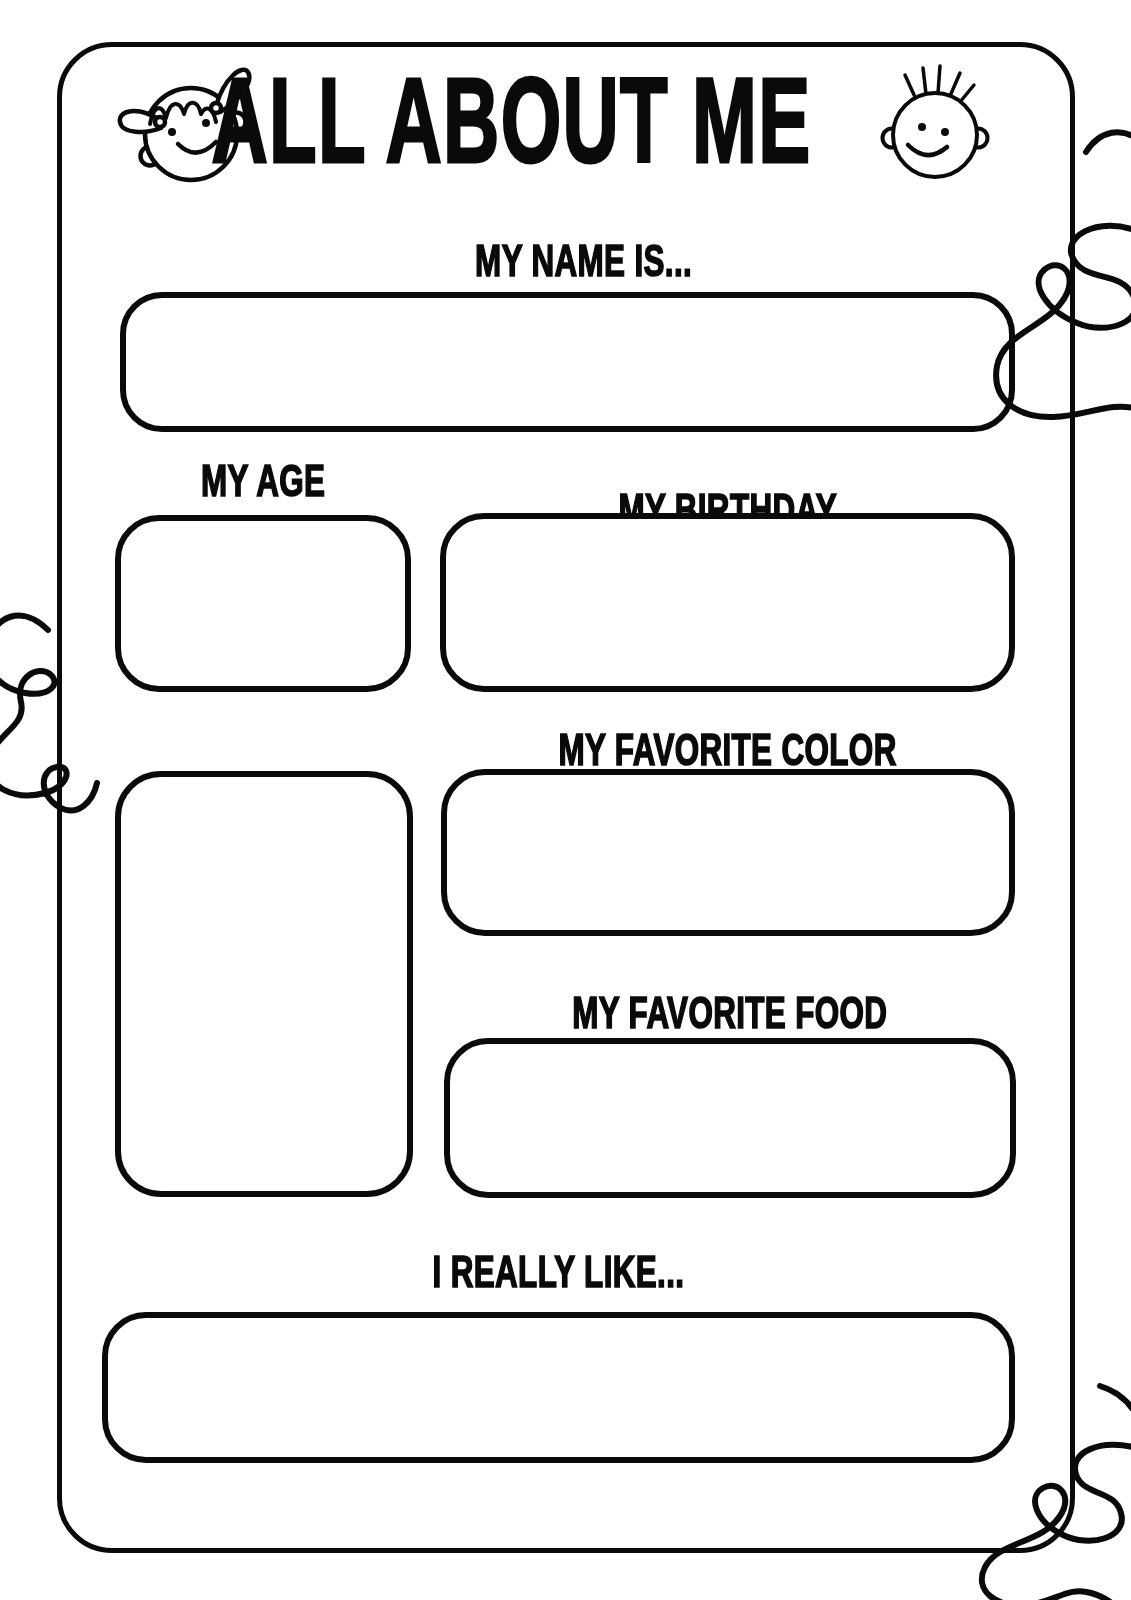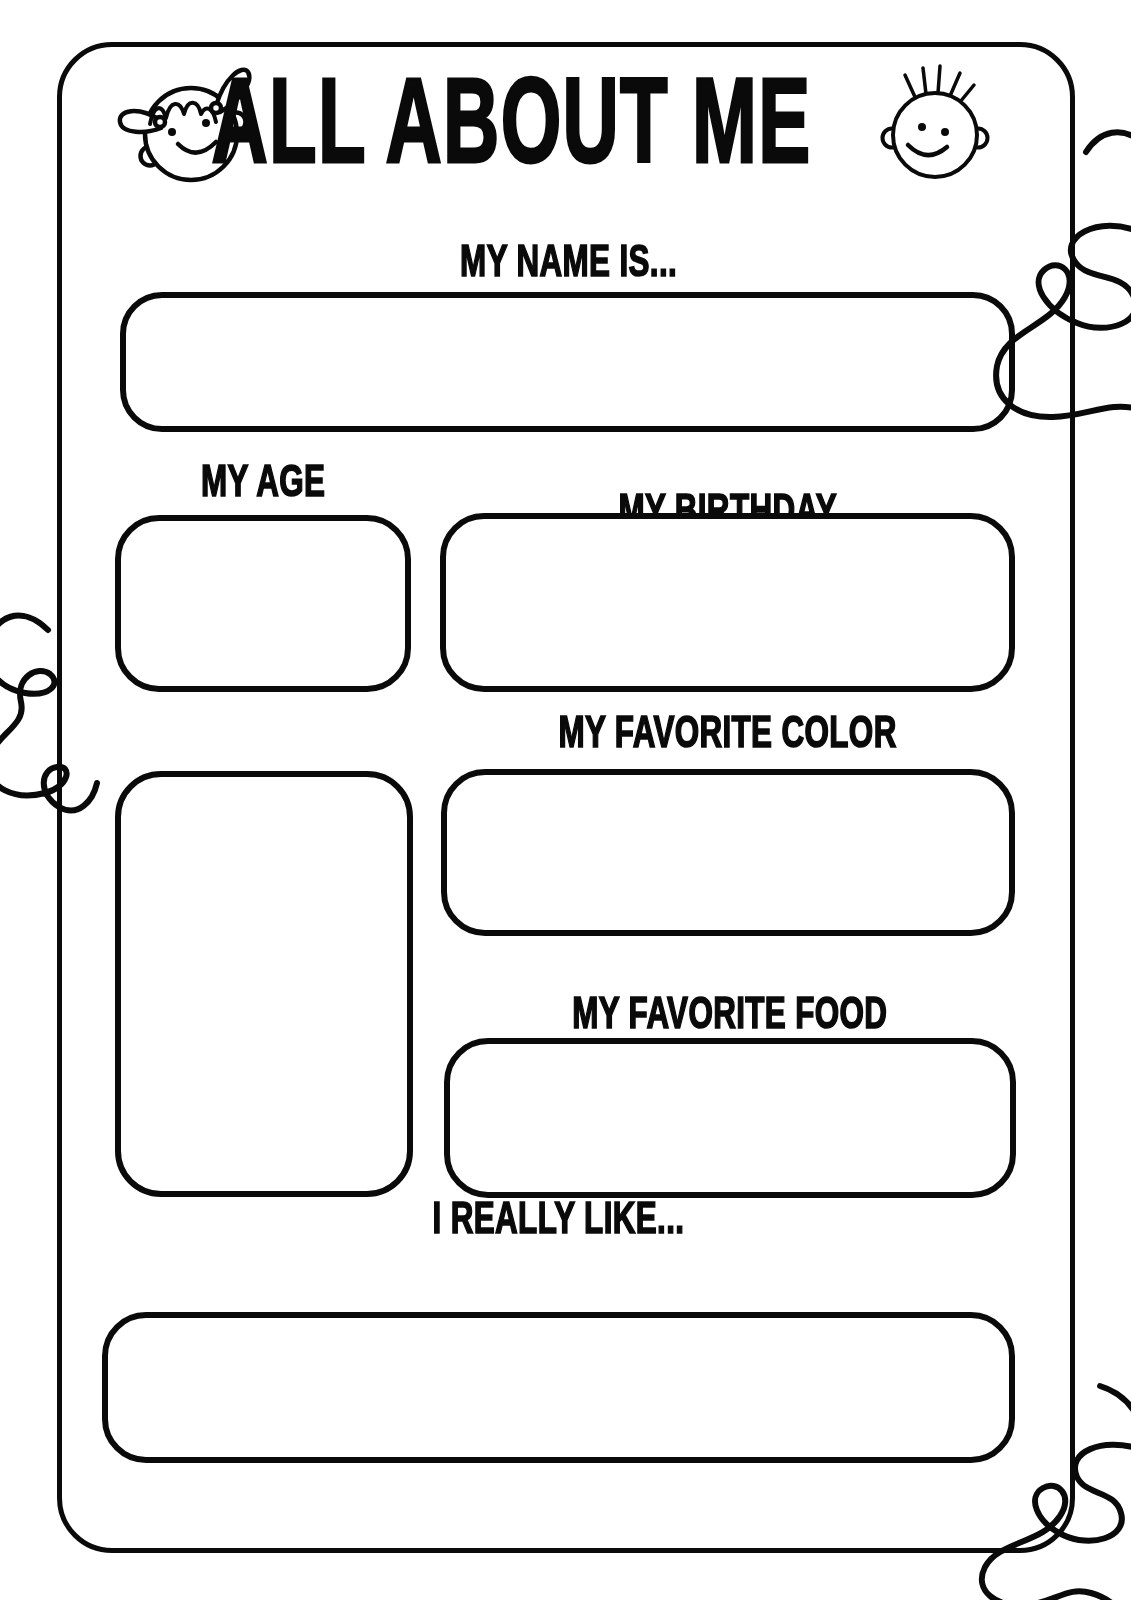--- a/index.html
+++ b/index.html
@@ -101,46 +101,46 @@
     </g>
     <circle cx="54" cy="64" r="4" fill="#0a0a0a"></circle>
     <circle cx="77" cy="69" r="4" fill="#0a0a0a"></circle>
     <path d="M 40 82 Q 59 101 79 84" fill="none" stroke="#0a0a0a" stroke-width="4.5" stroke-linecap="round"></path>
   </svg>
 
   <div class="label" style="left:57px; top:60px; width:848px;">
     <span class="title-cond">ALL ABOUT ME</span>
   </div>
 
-  <div class="label" style="left:121px; top:239px; width:895px;">
+  <div class="label" style="left:136px; top:239px; width:895px;">
     <span class="cond">MY NAME IS...</span>
   </div>
   <div class="fieldbox" style="left:120px; top:292px; width:895px; height:140px; border-radius:42px;"></div>
 
   <div class="label" style="left:115px; top:459px; width:296px;text-align:center;">
     <span class="cond">MY AGE</span>
   </div>
   <div class="label" style="left:440px; top:459px; width:575px;margin-top:29px;">
     <span class="cond">MY BIRTHDAY</span>
   </div>
   <div class="fieldbox" style="left:115px; top:515px; width:296px; height:177px;"></div>
   <div class="fieldbox" style="left:440px; top:513px; width:575px; height:179px;"></div>
 
-  <div class="label" style="left:441px; top:710px; width:574px;">
+  <div class="label" style="left:441px; top:728px; width:574px;">
     <span class="cond">MY FAVORITE COLOR</span>
   </div>
   <div class="fieldbox" style="left:115px; top:771px; width:298px; height:426px; border-radius:46px;"></div>
   <div class="fieldbox" style="left:441px; top:769px; width:574px; height:167px;"></div>
 
   <div class="label" style="left:444px; top:967px; width:572px;margin-top:24px;">
     <span class="cond">MY FAVORITE FOOD</span>
   </div>
   <div class="fieldbox" style="left:444px; top:1038px; width:572px; height:160px;"></div>
 
-  <div class="label" style="left:102px; top:1196px; width:913px;">
+  <div class="label" style="left:102px; top:1250px; width:913px;">
     <span class="cond">I REALLY LIKE...</span>
   </div>
   <div class="fieldbox" style="left:102px; top:1312px; width:913px; height:151px;"></div>
 
   <svg class="decor-svg" width="1131" height="1600" viewBox="0 0 1131 1600">
     <g fill="none" stroke="#0a0a0a" stroke-width="6" stroke-linecap="round">
       <g>
         <path d="M 1086 152 C 1100 130 1122 126 1142 142"></path>
         <path d="M 1140 232 C 1098 214 1056 238 1076 263 C 1090 281 1121 272 1133 295 C 1147 321 1108 336 1077 323 C 1047 311 1029 284 1044 270 C 1058 257 1079 272 1065 297 C 1048 327 1004 332 997 366 C 991 399 1017 418 1053 417 C 1087 416 1110 401 1138 409"></path>
       </g>

